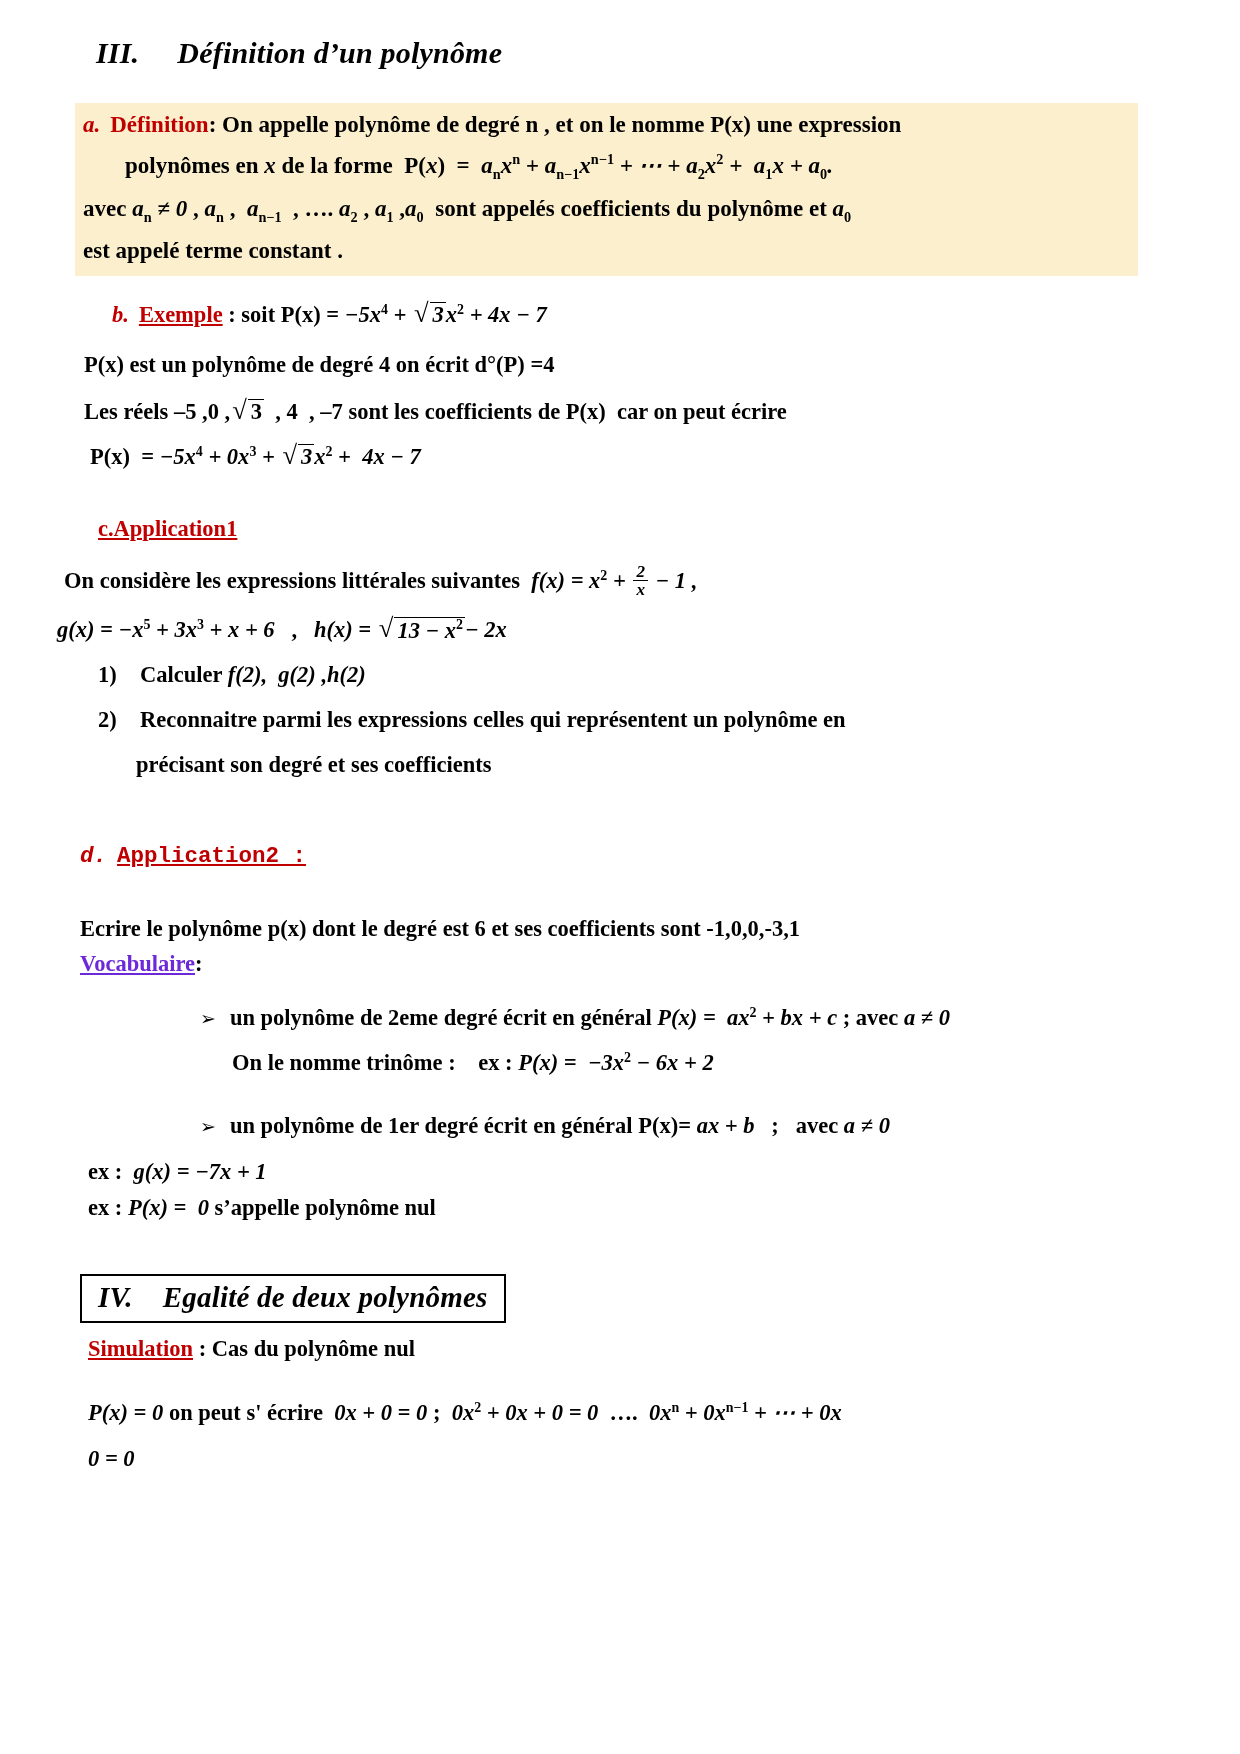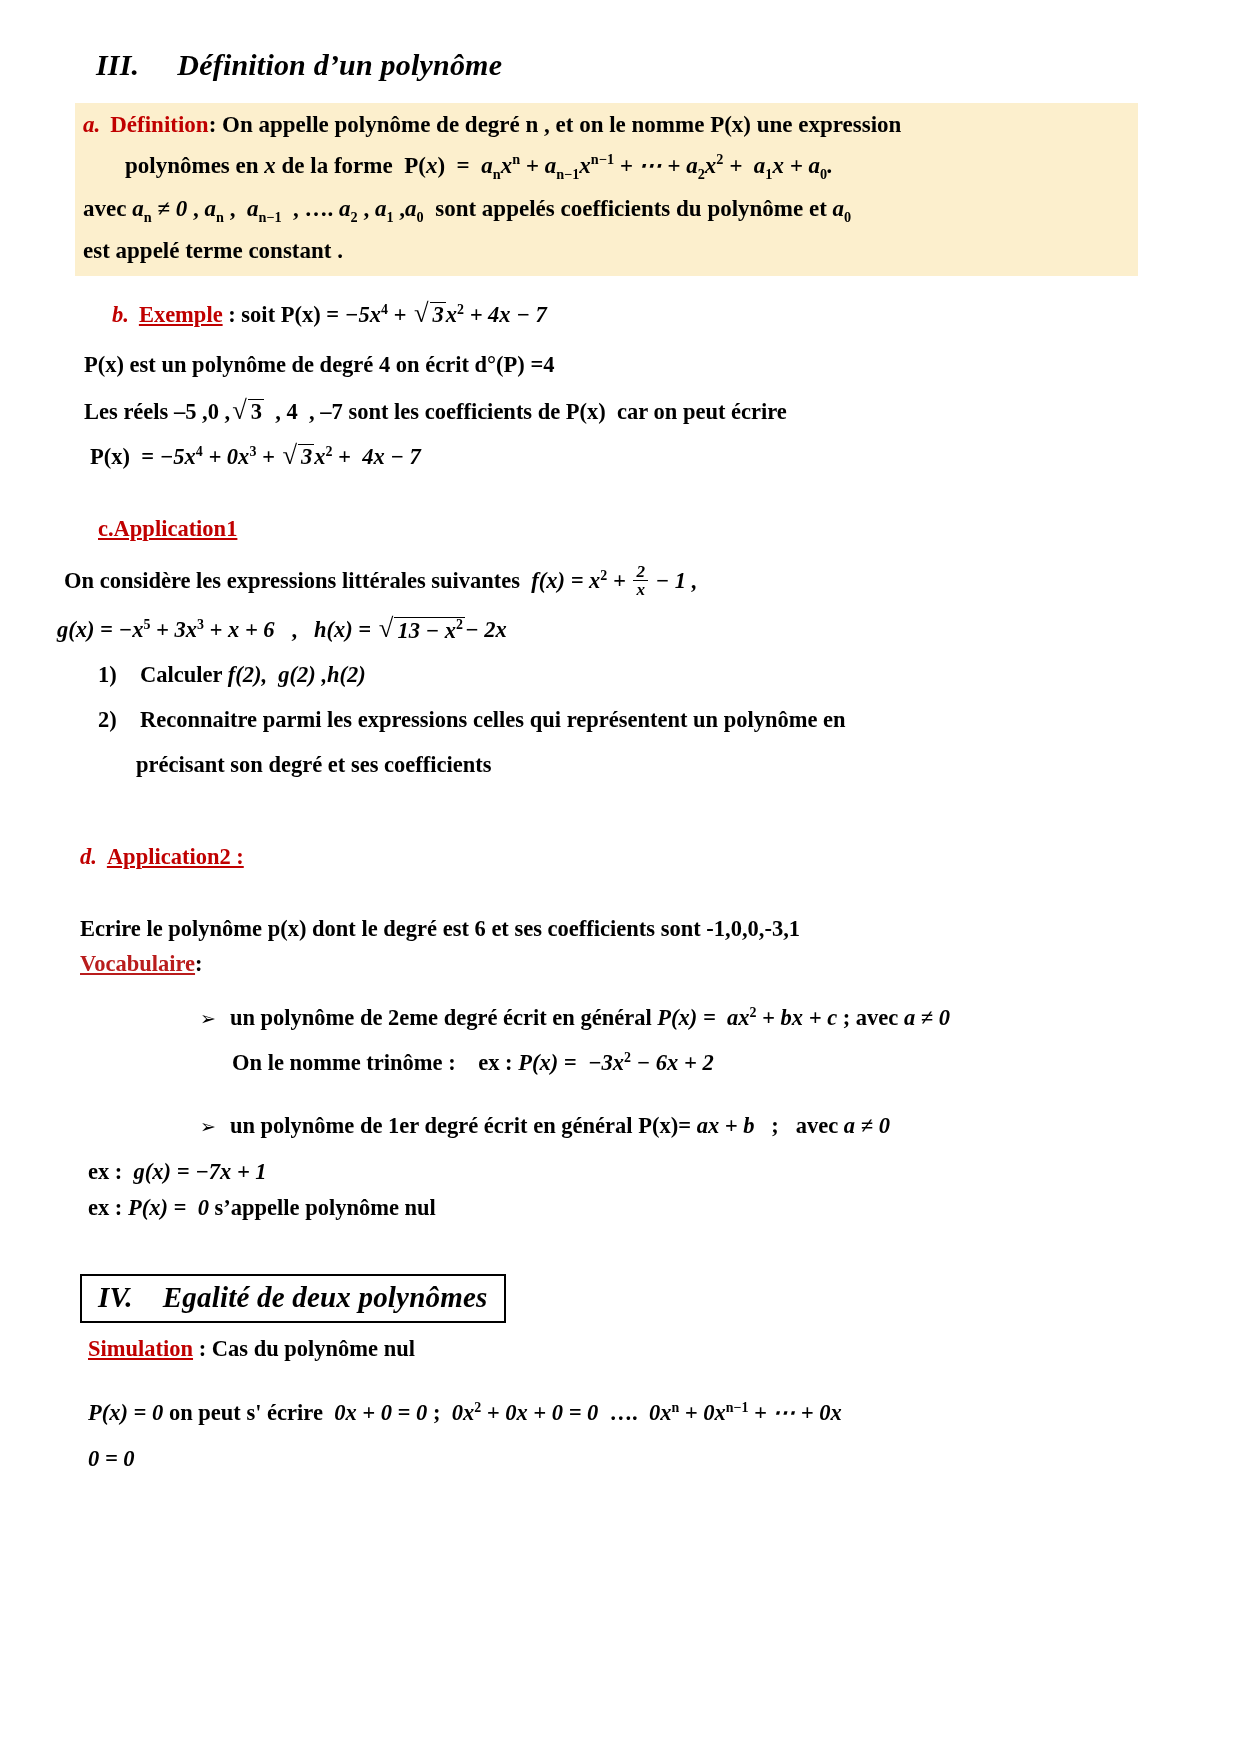--- a/index.html
+++ b/index.html
@@ -19,21 +19,21 @@
     position: relative;
     width: 1240px;
     height: 1754px;
     padding: 0;
     box-sizing: border-box;
   }
 
   
   .b   { font-weight: bold; }
   .red { color: #C00000; }
-  .navy{ color: #b91c1c; }
+  .navy{ color: #6d28d9; }
   .u   { text-decoration: underline; }
   .math {
     font-family: "Liberation Serif", "DejaVu Serif", serif;
     font-style: italic;
     font-weight: bold;
   }
   .mathup { font-style: normal; }
   sup, sub { font-size: 0.62em; font-style: normal; font-weight: bold; }
   sup { vertical-align: super; }
   sub { vertical-align: sub; }
@@ -64,21 +64,21 @@
   .h-section {
     font-style: italic;
     font-weight: bold;
     font-size: 30px;
     letter-spacing: 0.2px;
     margin: 0;
     padding: 0;
   }
   .h-section .num { margin-right: 38px; }
 
-  #heading-iii { position: absolute; left: 96px; top: 48px; }
+  #heading-iii { position: absolute; left: 96px; top: 36px; }
 
   
   #definition-box {
     position: absolute;
     left: 75px;
     top: 103px;
     width: 1063px;
     background: #FCEFCD;
     padding: 10px 8px 12px 8px;
     box-sizing: border-box;
@@ -202,21 +202,21 @@
   <div class="listrow" style="left:98px; top:662px;">
     <span class="n">1)</span>Calculer <span class="math">f(2),&nbsp; g(2) ,h(2)</span>
   </div>
 
   <div class="listrow" style="left:98px; top:707px;">
     <span class="n">2)</span><span>Reconnaitre parmi les expressions celles qui représentent un polynôme en</span>
   </div>
 
   <div class="listrow" style="left:136px; top:752px;">précisant son degré et ses coefficients</div>
 
-  <div class="tline" style="left:80px; top:845px;">
+  <div class="tline" style="left:80px; top:845px;font-family:Liberation Mono, monospace;">
     <span class="marker-a">d.</span><span class="red u b">Application2 :</span>
   </div>
 
   <div class="tline" style="left:80px; top:917px;">Ecrire le polynôme p(x) dont le degré est 6 et ses coefficients sont -1,0,0,-3,1</div>
 
   <div class="tline" style="left:80px; top:952px;">
     <span class="navy u b">Vocabulaire</span><span>:</span>
   </div>
 
   <div class="tline" style="left:200px; top:1005px;">

